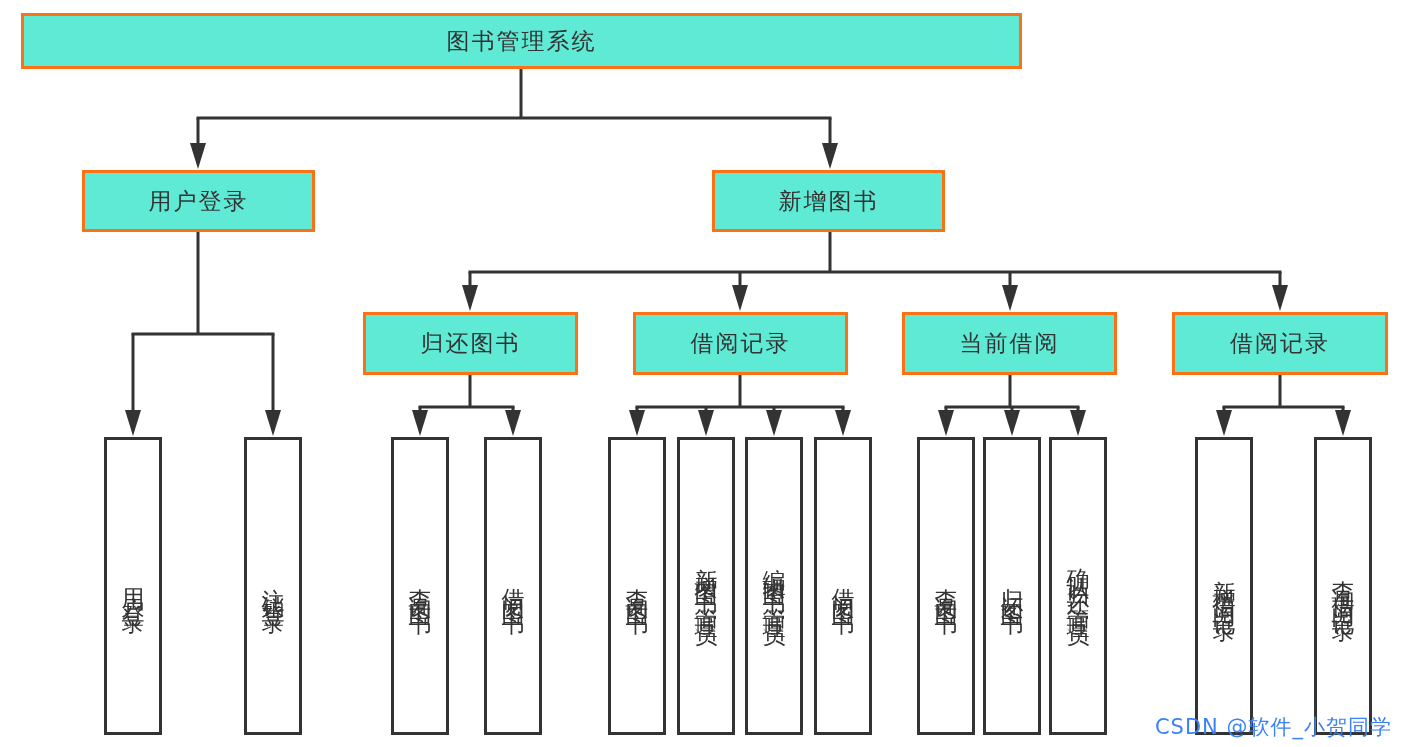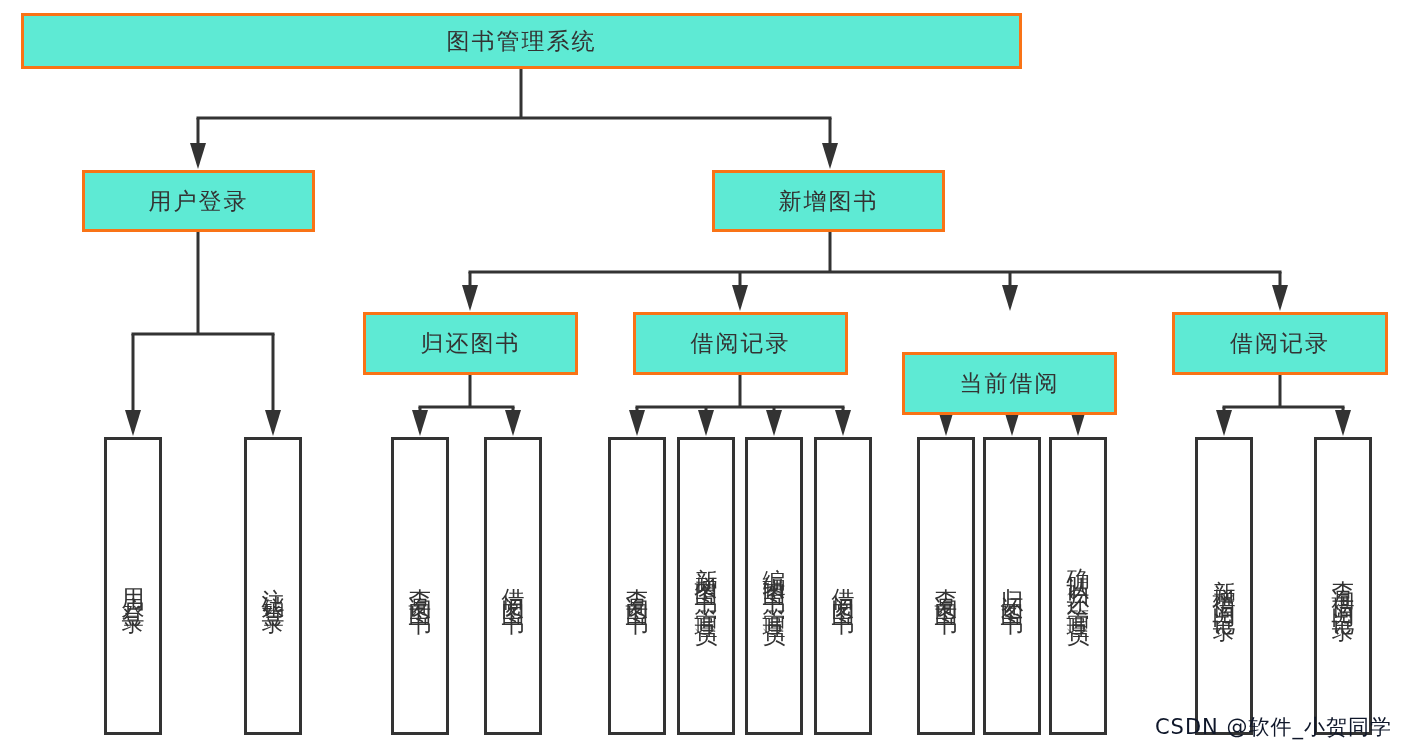--- a/index.html
+++ b/index.html
@@ -46,21 +46,21 @@
     font-size: 23px;
     letter-spacing: 8px;
     line-height: 1;
     white-space: nowrap;
   }
   .watermark {
     position: absolute;
     right: 13px;
     bottom: 6px;
     font-size: 21px;
-    color: #0f172a;
+    color: #3b82f6;
     letter-spacing: 1px;
     white-space: nowrap;
   }
 </style>
 </head>
 <body>
 
 <div class="canvas">
 
   <svg class="connectors" viewBox="0 0 1405 747" xmlns="http://www.w3.org/2000/svg">
@@ -136,21 +136,21 @@
     </g>
   </svg>
 
   <div class="node" style="left:21px; top:13px; width:1001px; height:56px;">图书管理系统</div>
 
   <div class="node" style="left:82px; top:170px; width:233px; height:62px;">用户登录</div>
   <div class="node" style="left:712px; top:170px; width:233px; height:62px;">新增图书</div>
 
   <div class="node" style="left:363px; top:312px; width:215px; height:63px;">归还图书</div>
   <div class="node" style="left:633px; top:312px; width:215px; height:63px;">借阅记录</div>
-  <div class="node" style="left:902px; top:312px; width:215px; height:63px;margin-top:40px;">当前借阅</div>
+  <div class="node" style="left:902px; top:312px; width:215px; height:63px;">当前借阅</div>
   <div class="node" style="left:1172px; top:312px; width:216px; height:63px;">借阅记录</div>
 
   <div class="leaf" style="left:104px;">用户登录</div>
   <div class="leaf" style="left:244px;">注销登录</div>
   <div class="leaf" style="left:391px;">查询图书</div>
   <div class="leaf" style="left:484px;">借阅图书</div>
   <div class="leaf" style="left:608px;">查询图书</div>
   <div class="leaf" style="left:677px;">新增图书（管理员）</div>
   <div class="leaf" style="left:745px;">编辑图书（管理员）</div>
   <div class="leaf" style="left:814px;">借阅图书</div>

